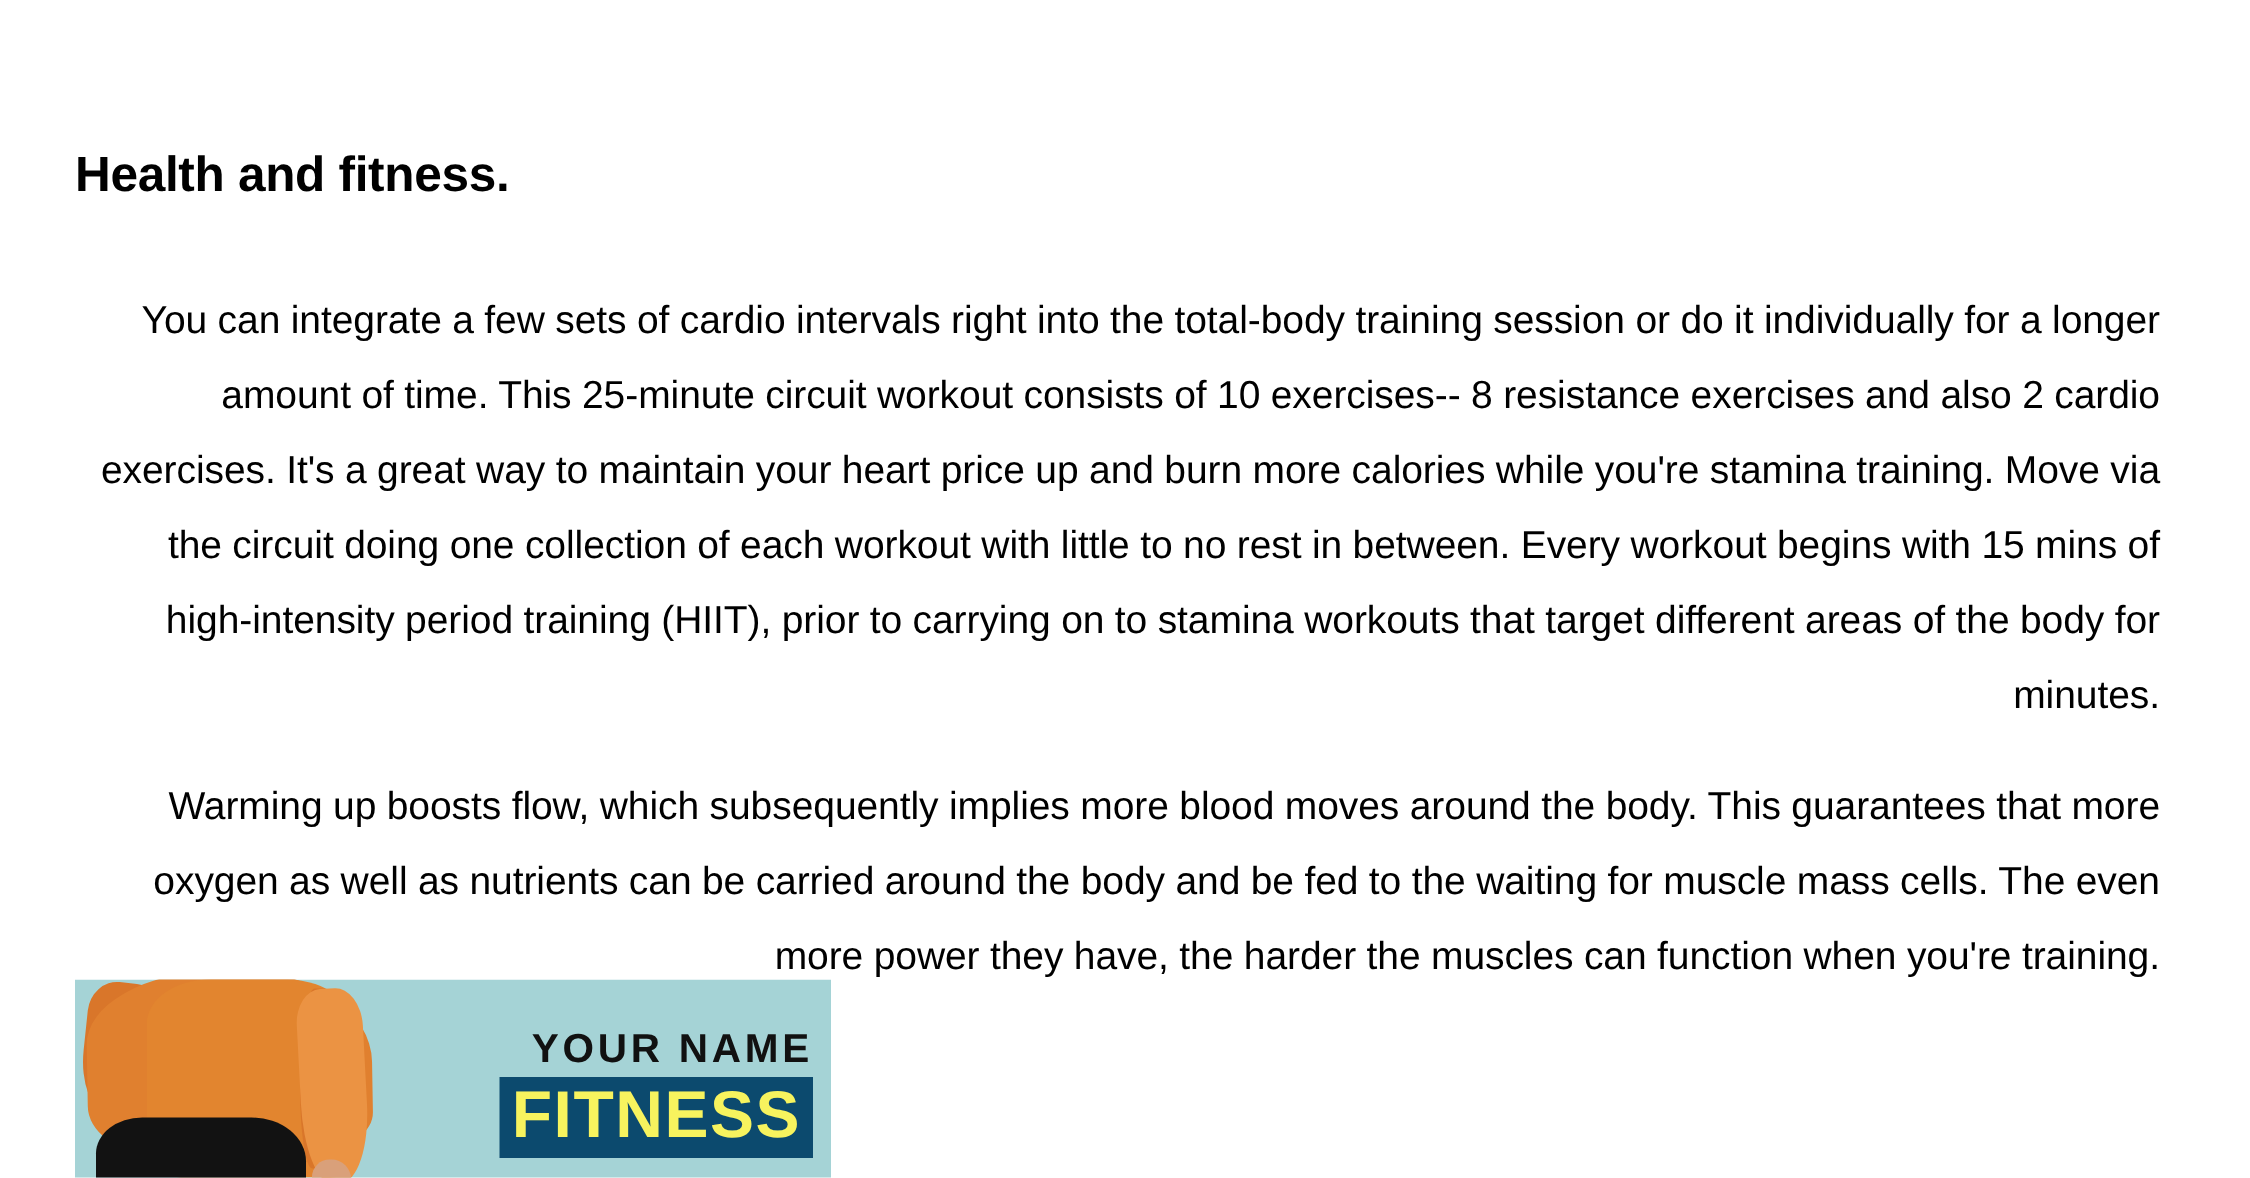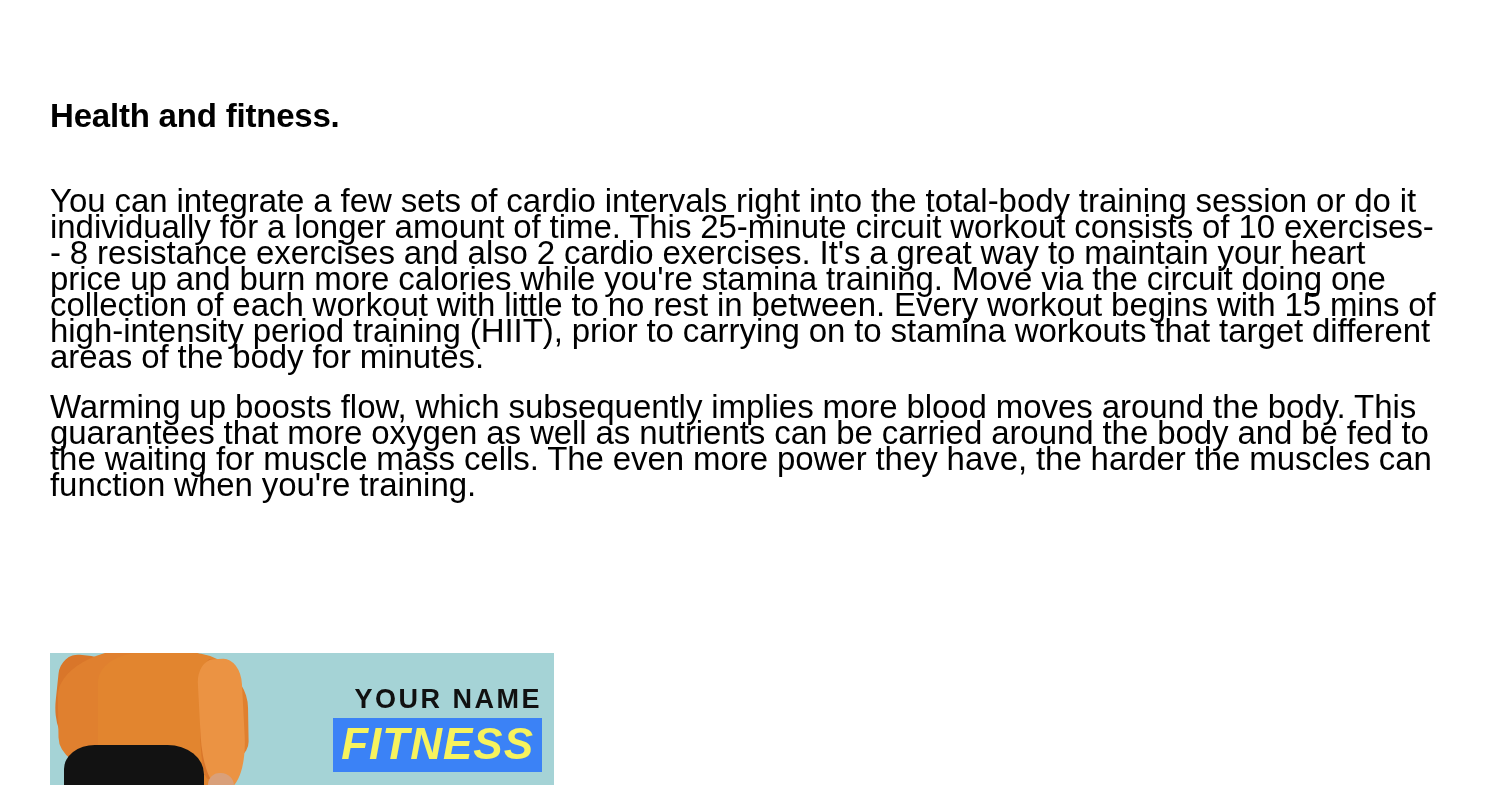--- a/index.html
+++ b/index.html
@@ -32,24 +32,24 @@
     margin: 0;
     padding-top: 96px;
     font-size: 33px;
     font-weight: bold;
     line-height: 1.2;
     letter-spacing: -0.2px;
     color: #000000;
   }
   .body-para {
     margin: 0;
-    font-size: 33px;
-    line-height: 26px;
+    font-size: 26px;
+    line-height: 50px;
     color: #000000;
-    text-align: left;
+    text-align: right;
     letter-spacing: -0.05px;
     word-spacing: -0.2px;
   }
   .para-1 { margin-top: 52px; }
   .para-2 { margin-top: 24px; }
 
   
   .banner-wrap {
     position: absolute;
     left: 50px;
@@ -174,24 +174,23 @@
   .bn-line1 {
     font-size: 27px;
     font-weight: bold;
     letter-spacing: 2.5px;
     color: #111111;
     line-height: 1.05;
     display: block;
   }
   .bn-line2-wrap {
     display: inline-block;
-    background: #3b82f6;
+    background: #0c4a6e;
     padding: 4px 8px 6px 8px;
     margin-top: 5px;
-    font-style: italic;
   }
   .bn-line2 {
     font-size: 44px;
     font-weight: bold;
     letter-spacing: 1px;
     color: #f7f35e;
     line-height: 1;
     display: block;
   }
   .bn-line3 {

